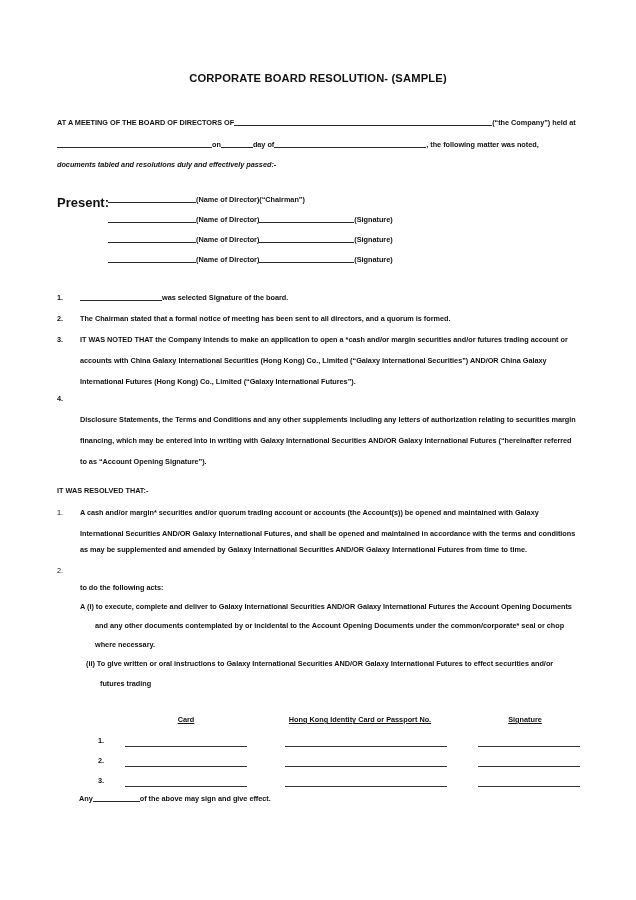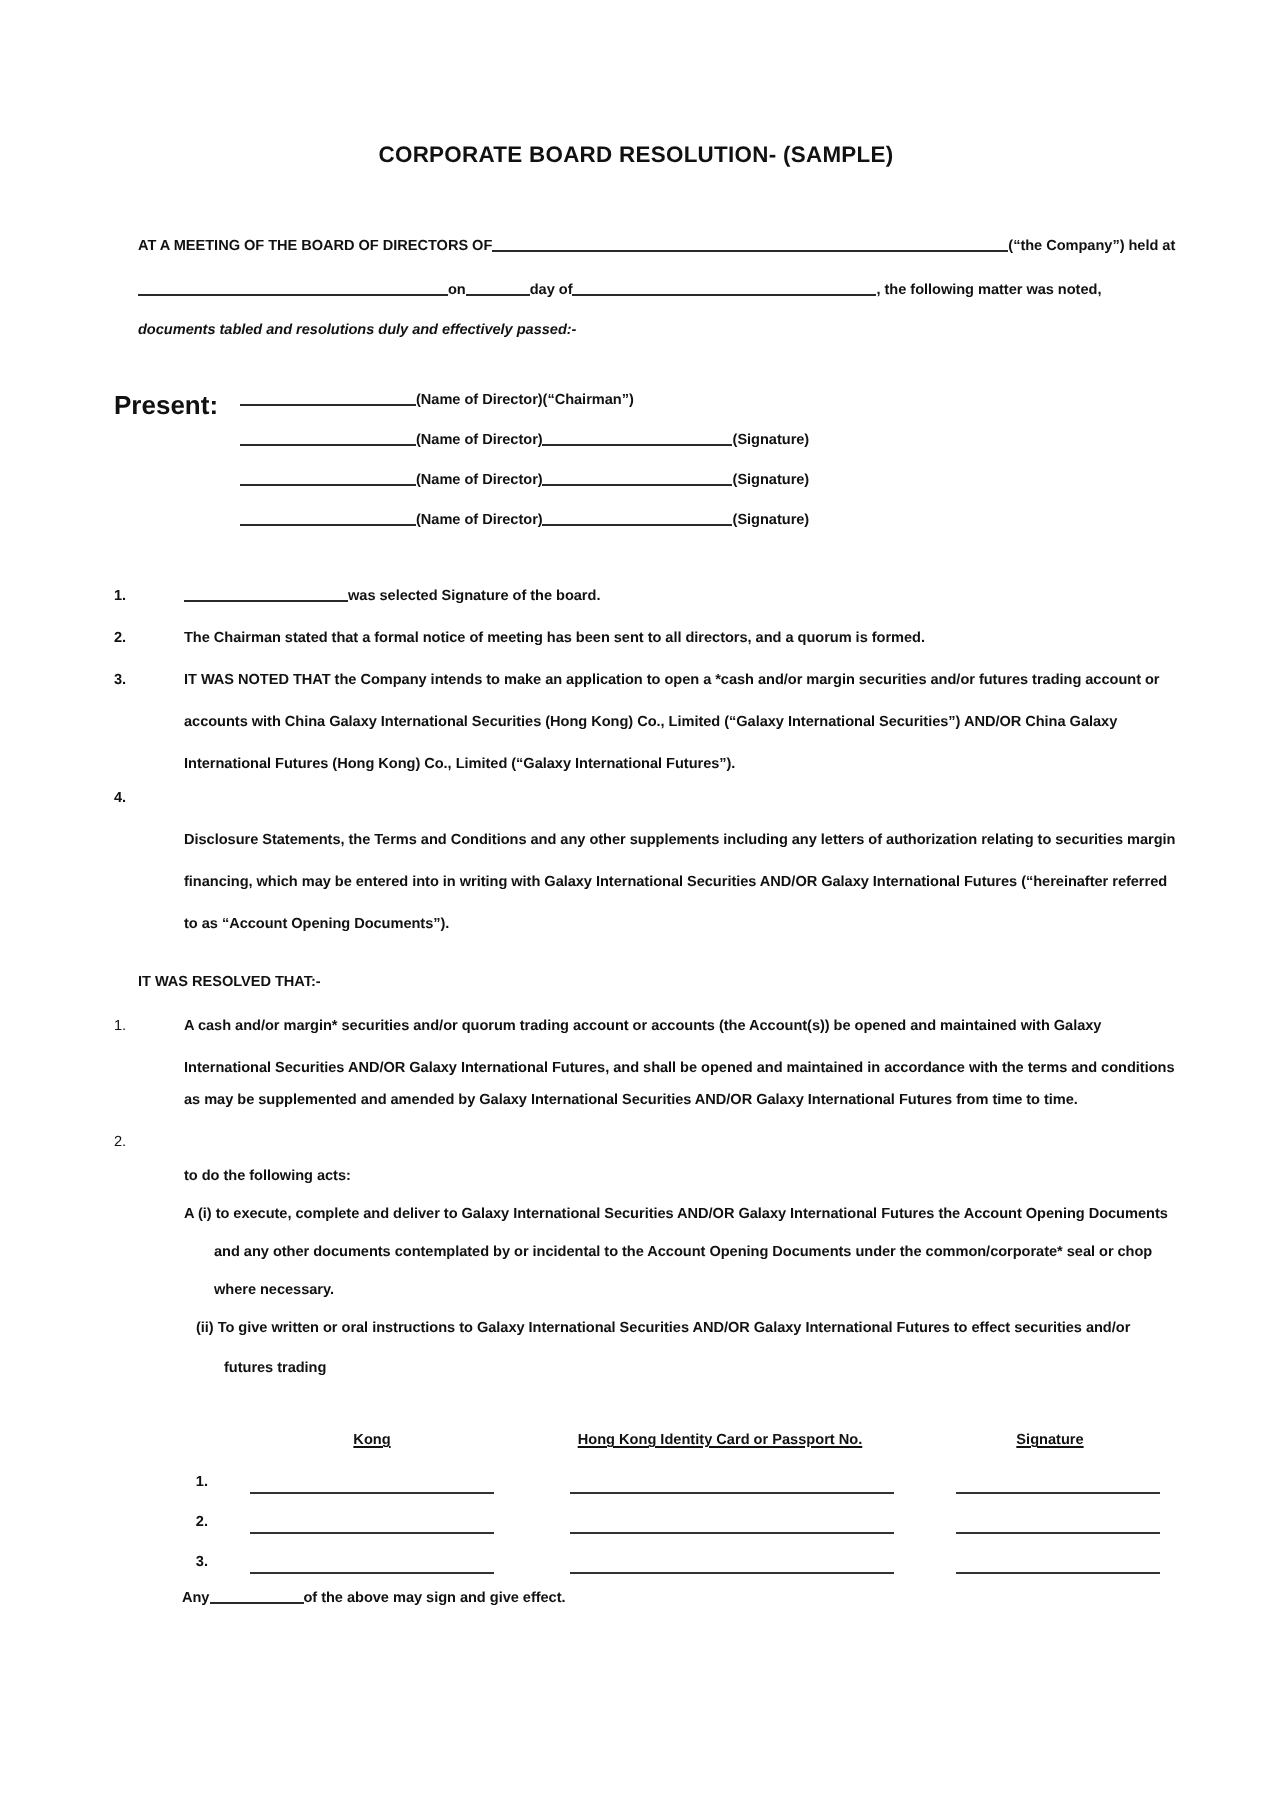--- a/index.html
+++ b/index.html
@@ -36,21 +36,21 @@
   }
 
   
   .tx {
     position: absolute;
     font-size: 7.3px;
     line-height: 9px;
     letter-spacing: -0.02px;
     white-space: nowrap;
   }
-  .tx.b { font-weight: bold; margin-left: 12px; }
+  .tx.b { font-weight: bold; }
 
   
   .rule {
     display: inline-block;
     border-bottom: 1px solid #2a2a2a;
     vertical-align: -1px;
     height: 6px;
   }
 
   
@@ -136,40 +136,40 @@
   <div class="tx b" style="left:80px; top:314px;">The Chairman stated that a formal notice of meeting has been sent to all directors, and a quorum is formed.</div>
 
   <div class="num" style="top:335px;">3.</div>
   <div class="tx b" style="left:80px; top:335px;">IT WAS NOTED  THAT the Company intends to make an application to open a *cash and/or margin securities and/or futures trading account or</div>
   <div class="tx b" style="left:80px; top:356px;">accounts with China Galaxy International Securities (Hong Kong) Co., Limited (“Galaxy International Securities”) AND/OR China Galaxy</div>
   <div class="tx b" style="left:80px; top:377px;">International Futures (Hong Kong) Co., Limited (“Galaxy International Futures”).</div>
 
   <div class="num" style="top:394px;">4.</div>
   <div class="tx b" style="left:80px; top:415px;">Disclosure Statements, the Terms and Conditions and any other supplements including any letters of authorization relating  to securities margin</div>
   <div class="tx b" style="left:80px; top:436px;">financing, which may be entered into in writing with Galaxy International Securities AND/OR Galaxy International Futures (“hereinafter referred</div>
-  <div class="tx b" style="left:80px; top:457px;">to as “Account Opening Documents”).</div>
+  <div class="tx b" style="left:80px; top:457px;">to as “Account Opening Signature”).</div>
 
   <div class="tx b" style="left:57px; top:486px;">IT WAS RESOLVED THAT:-</div>
 
   <div class="num plain" style="top:508px;">1.</div>
   <div class="tx b" style="left:80px; top:508px;">A cash and/or margin* securities and/or quorum trading account or accounts (the  Account(s)) be opened and maintained with Galaxy</div>
   <div class="tx b" style="left:80px; top:529px;">International Securities AND/OR Galaxy International Futures, and shall be opened and maintained in accordance with the terms and conditions</div>
   <div class="tx b" style="left:80px; top:545px;">as may be supplemented and amended by Galaxy International Securities AND/OR Galaxy International Futures from time to time.</div>
 
   <div class="num plain" style="top:566px;">2.</div>
   <div class="tx b" style="left:80px; top:583px;">to do the following acts:</div>
 
   <div class="tx b" style="left:80px; top:602px;">A (i) to execute, complete and deliver to Galaxy International Securities AND/OR Galaxy International Futures the Account Opening Documents</div>
   <div class="tx b" style="left:95px; top:621px;">and any other documents contemplated by or incidental to the Account Opening Documents under the common/corporate* seal or chop</div>
   <div class="tx b" style="left:95px; top:640px;">where necessary.</div>
 
   <div class="tx b" style="left:86px; top:659px;">(ii) To give written or oral instructions to Galaxy International Securities AND/OR Galaxy International Futures to effect securities and/or</div>
   <div class="tx b" style="left:100px; top:679px;">futures trading</div>
 
-  <div class="col-head" style="left:130px; top:715px; width:112px;">Kong</div>
+  <div class="col-head" style="left:130px; top:715px; width:112px;">Card</div>
   <div class="col-head" style="left:270px; top:715px; width:180px;">Hong Kong Identity Card or Passport No.</div>
   <div class="col-head" style="left:470px; top:715px; width:110px;">Signature</div>
 
   <div class="row-num" style="left:88px; top:736px;">1.</div>
   <div class="line" style="left:125px; top:746px; width:122px;"></div>
   <div class="line" style="left:285px; top:746px; width:162px;"></div>
   <div class="line" style="left:478px; top:746px; width:102px;"></div>
 
   <div class="row-num" style="left:88px; top:756px;">2.</div>
   <div class="line" style="left:125px; top:766px; width:122px;"></div>

